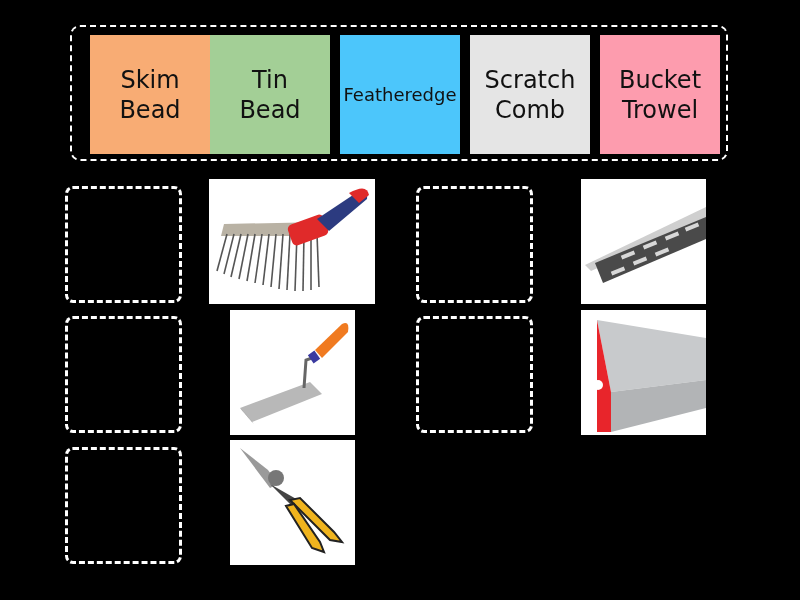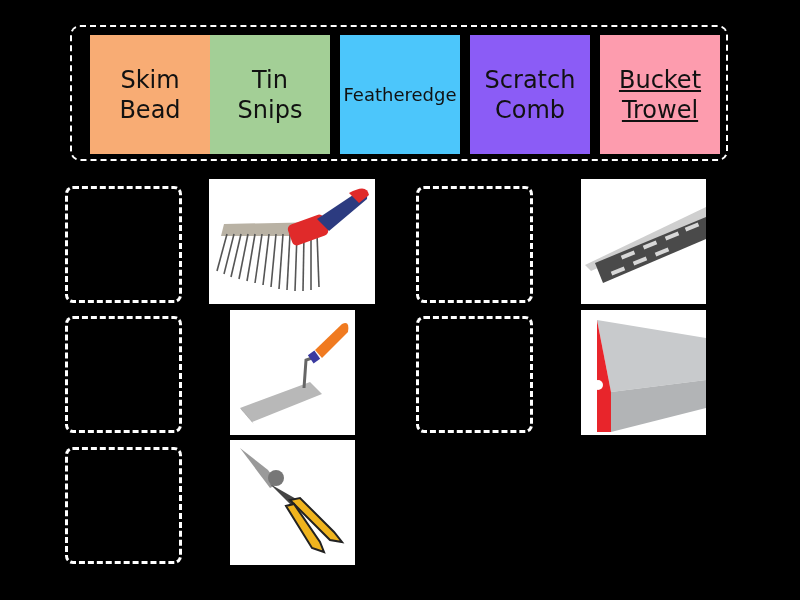--- a/index.html
+++ b/index.html
@@ -16,30 +16,30 @@
 <body>
 
 <div class="tray"></div>
 
 <div class="tile" style="left:79px;background:#f8ac74;margin-left:11px;">
     <span>Skim
 Bead</span>
   </div>
 <div class="tile" style="left:210px;background:#a3cf96;">
     <span>Tin
-Snips</span>
+Bead</span>
   </div>
 <div class="tile small" style="left:340px;background:#4cc6fb;">
     <span>Featheredge</span>
   </div>
-<div class="tile" style="left:470px;background:#8b5cf6;">
+<div class="tile" style="left:470px;background:#e5e5e5;">
     <span>Scratch
 Comb</span>
   </div>
-<div class="tile" style="left:600px;background:#fd9cae;text-decoration:underline;">
+<div class="tile" style="left:600px;background:#fd9cae;">
     <span>Bucket
 Trowel</span>
   </div>
 
 <div class="drop" style="left:65px;top:186px;"></div>
 <div class="drop" style="left:65px;top:316px;"></div>
 <div class="drop" style="left:65px;top:447px;"></div>
 <div class="drop" style="left:416px;top:186px;"></div>
 <div class="drop" style="left:416px;top:316px;"></div>
 

